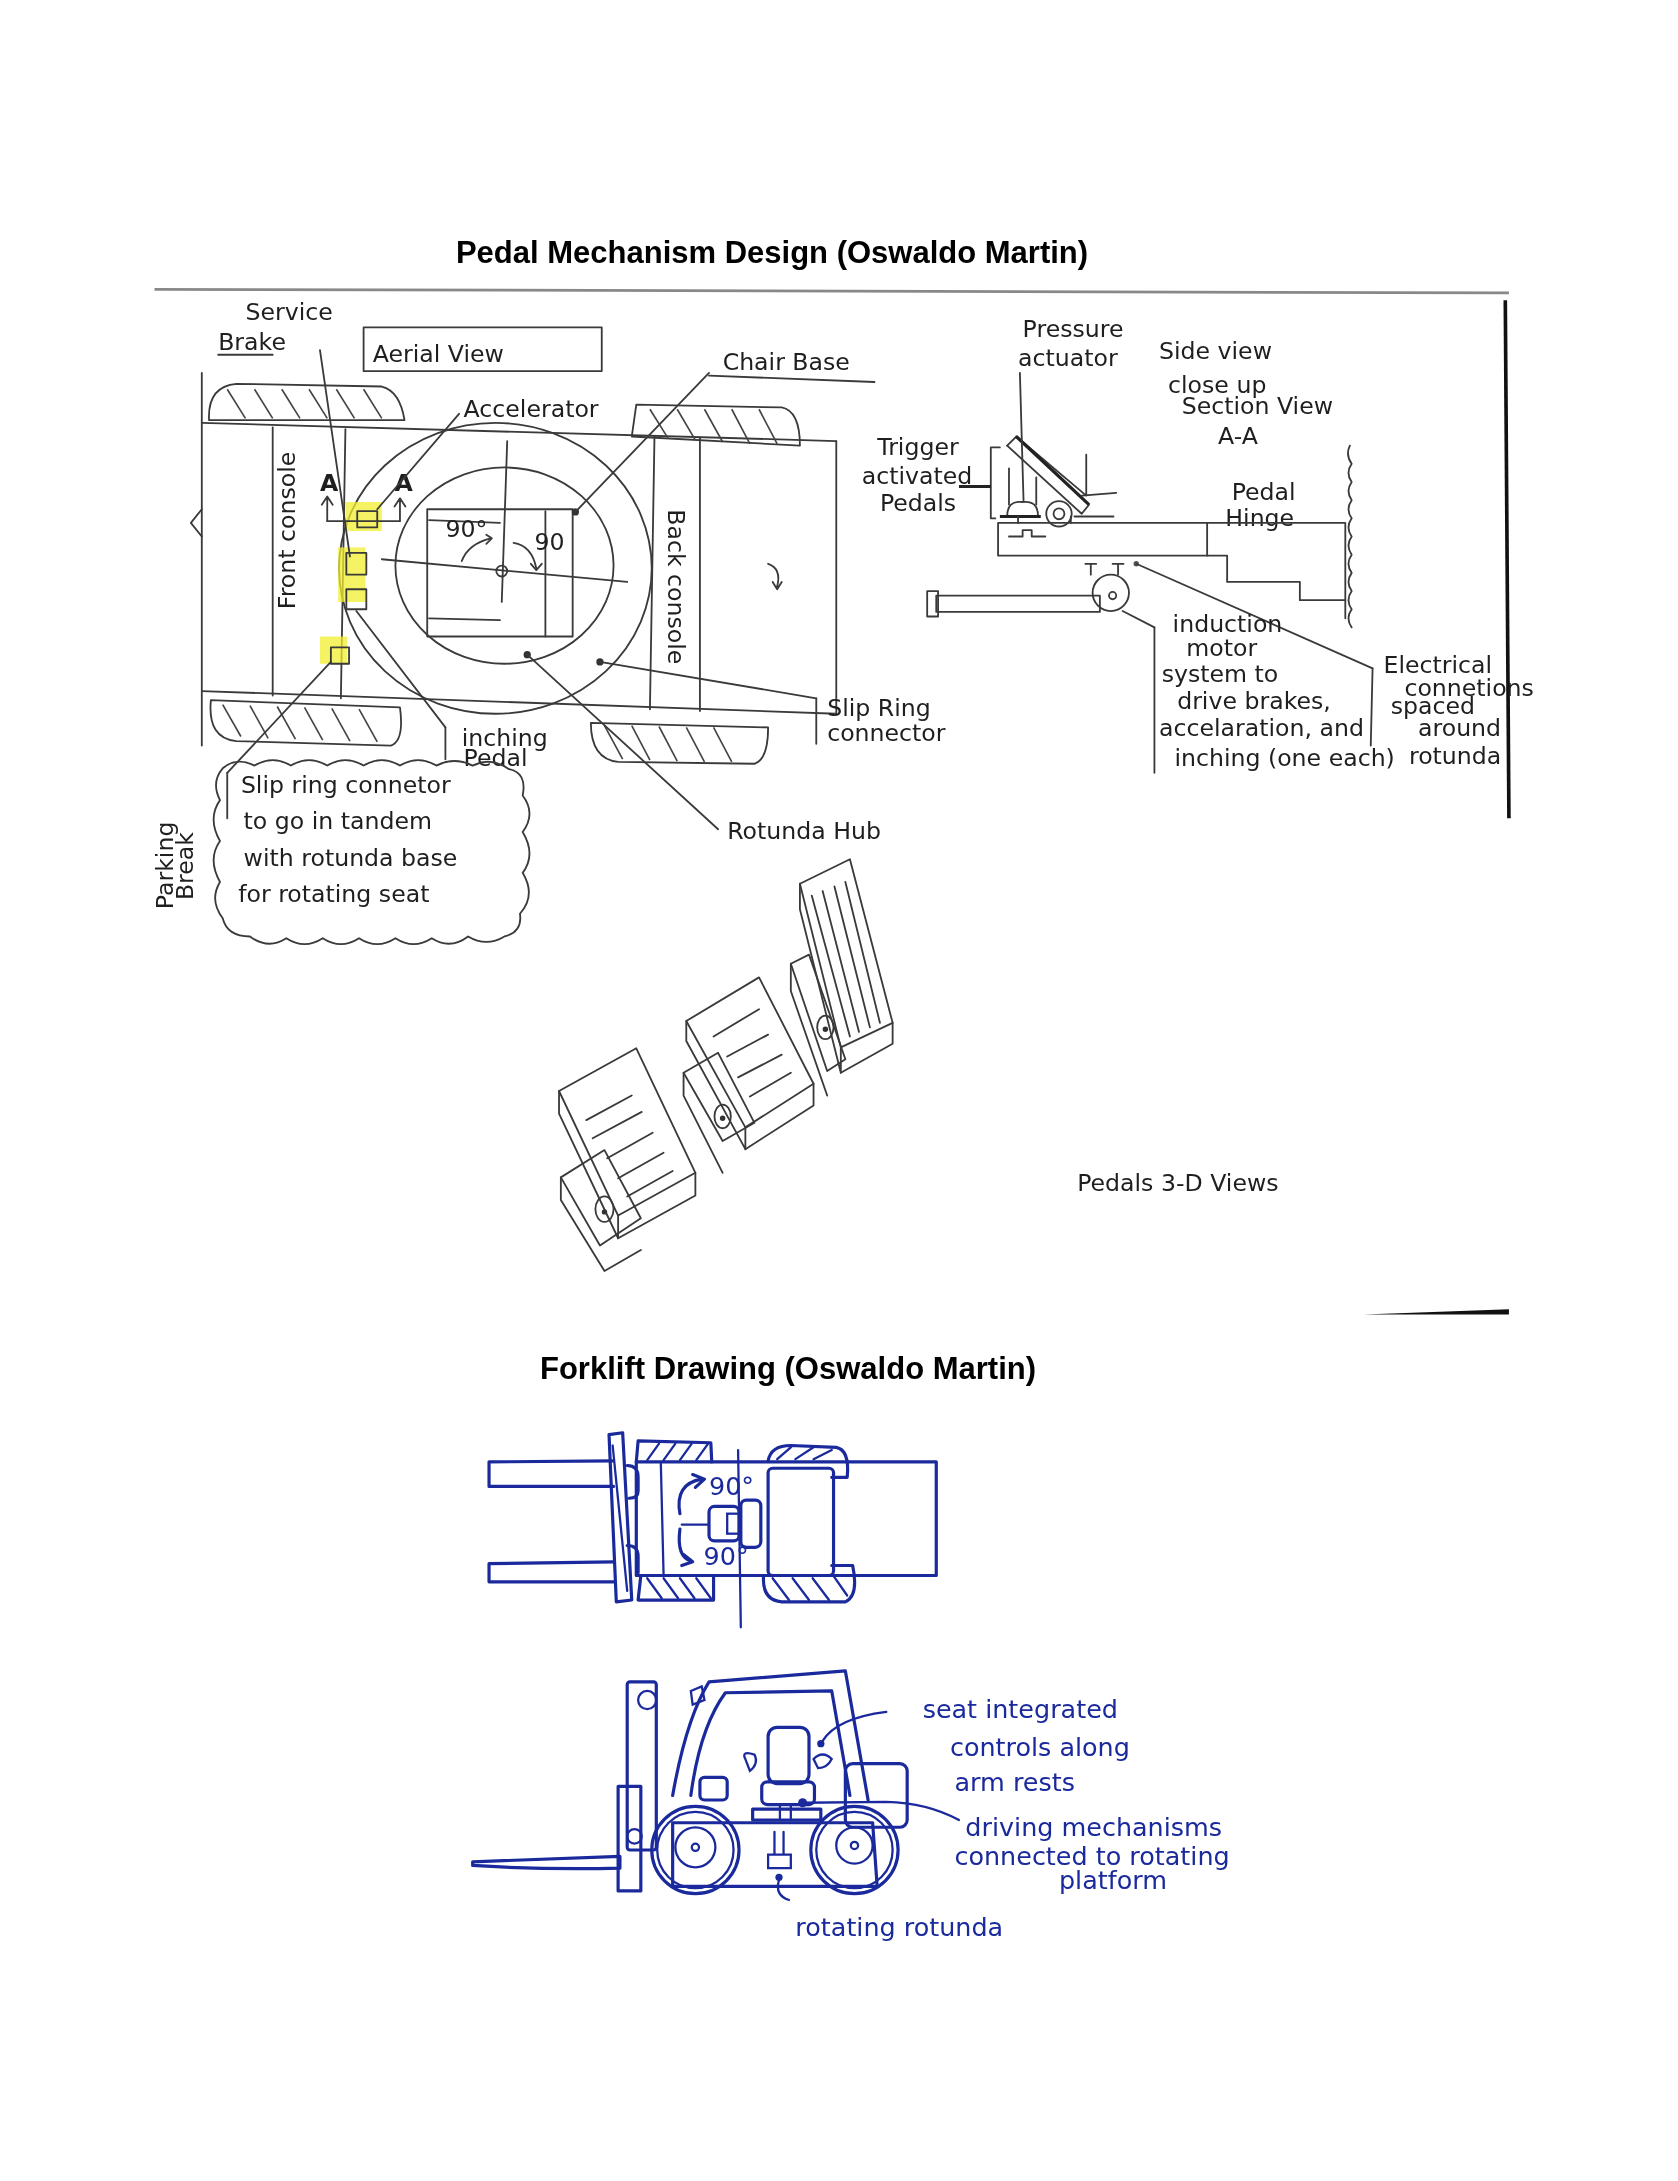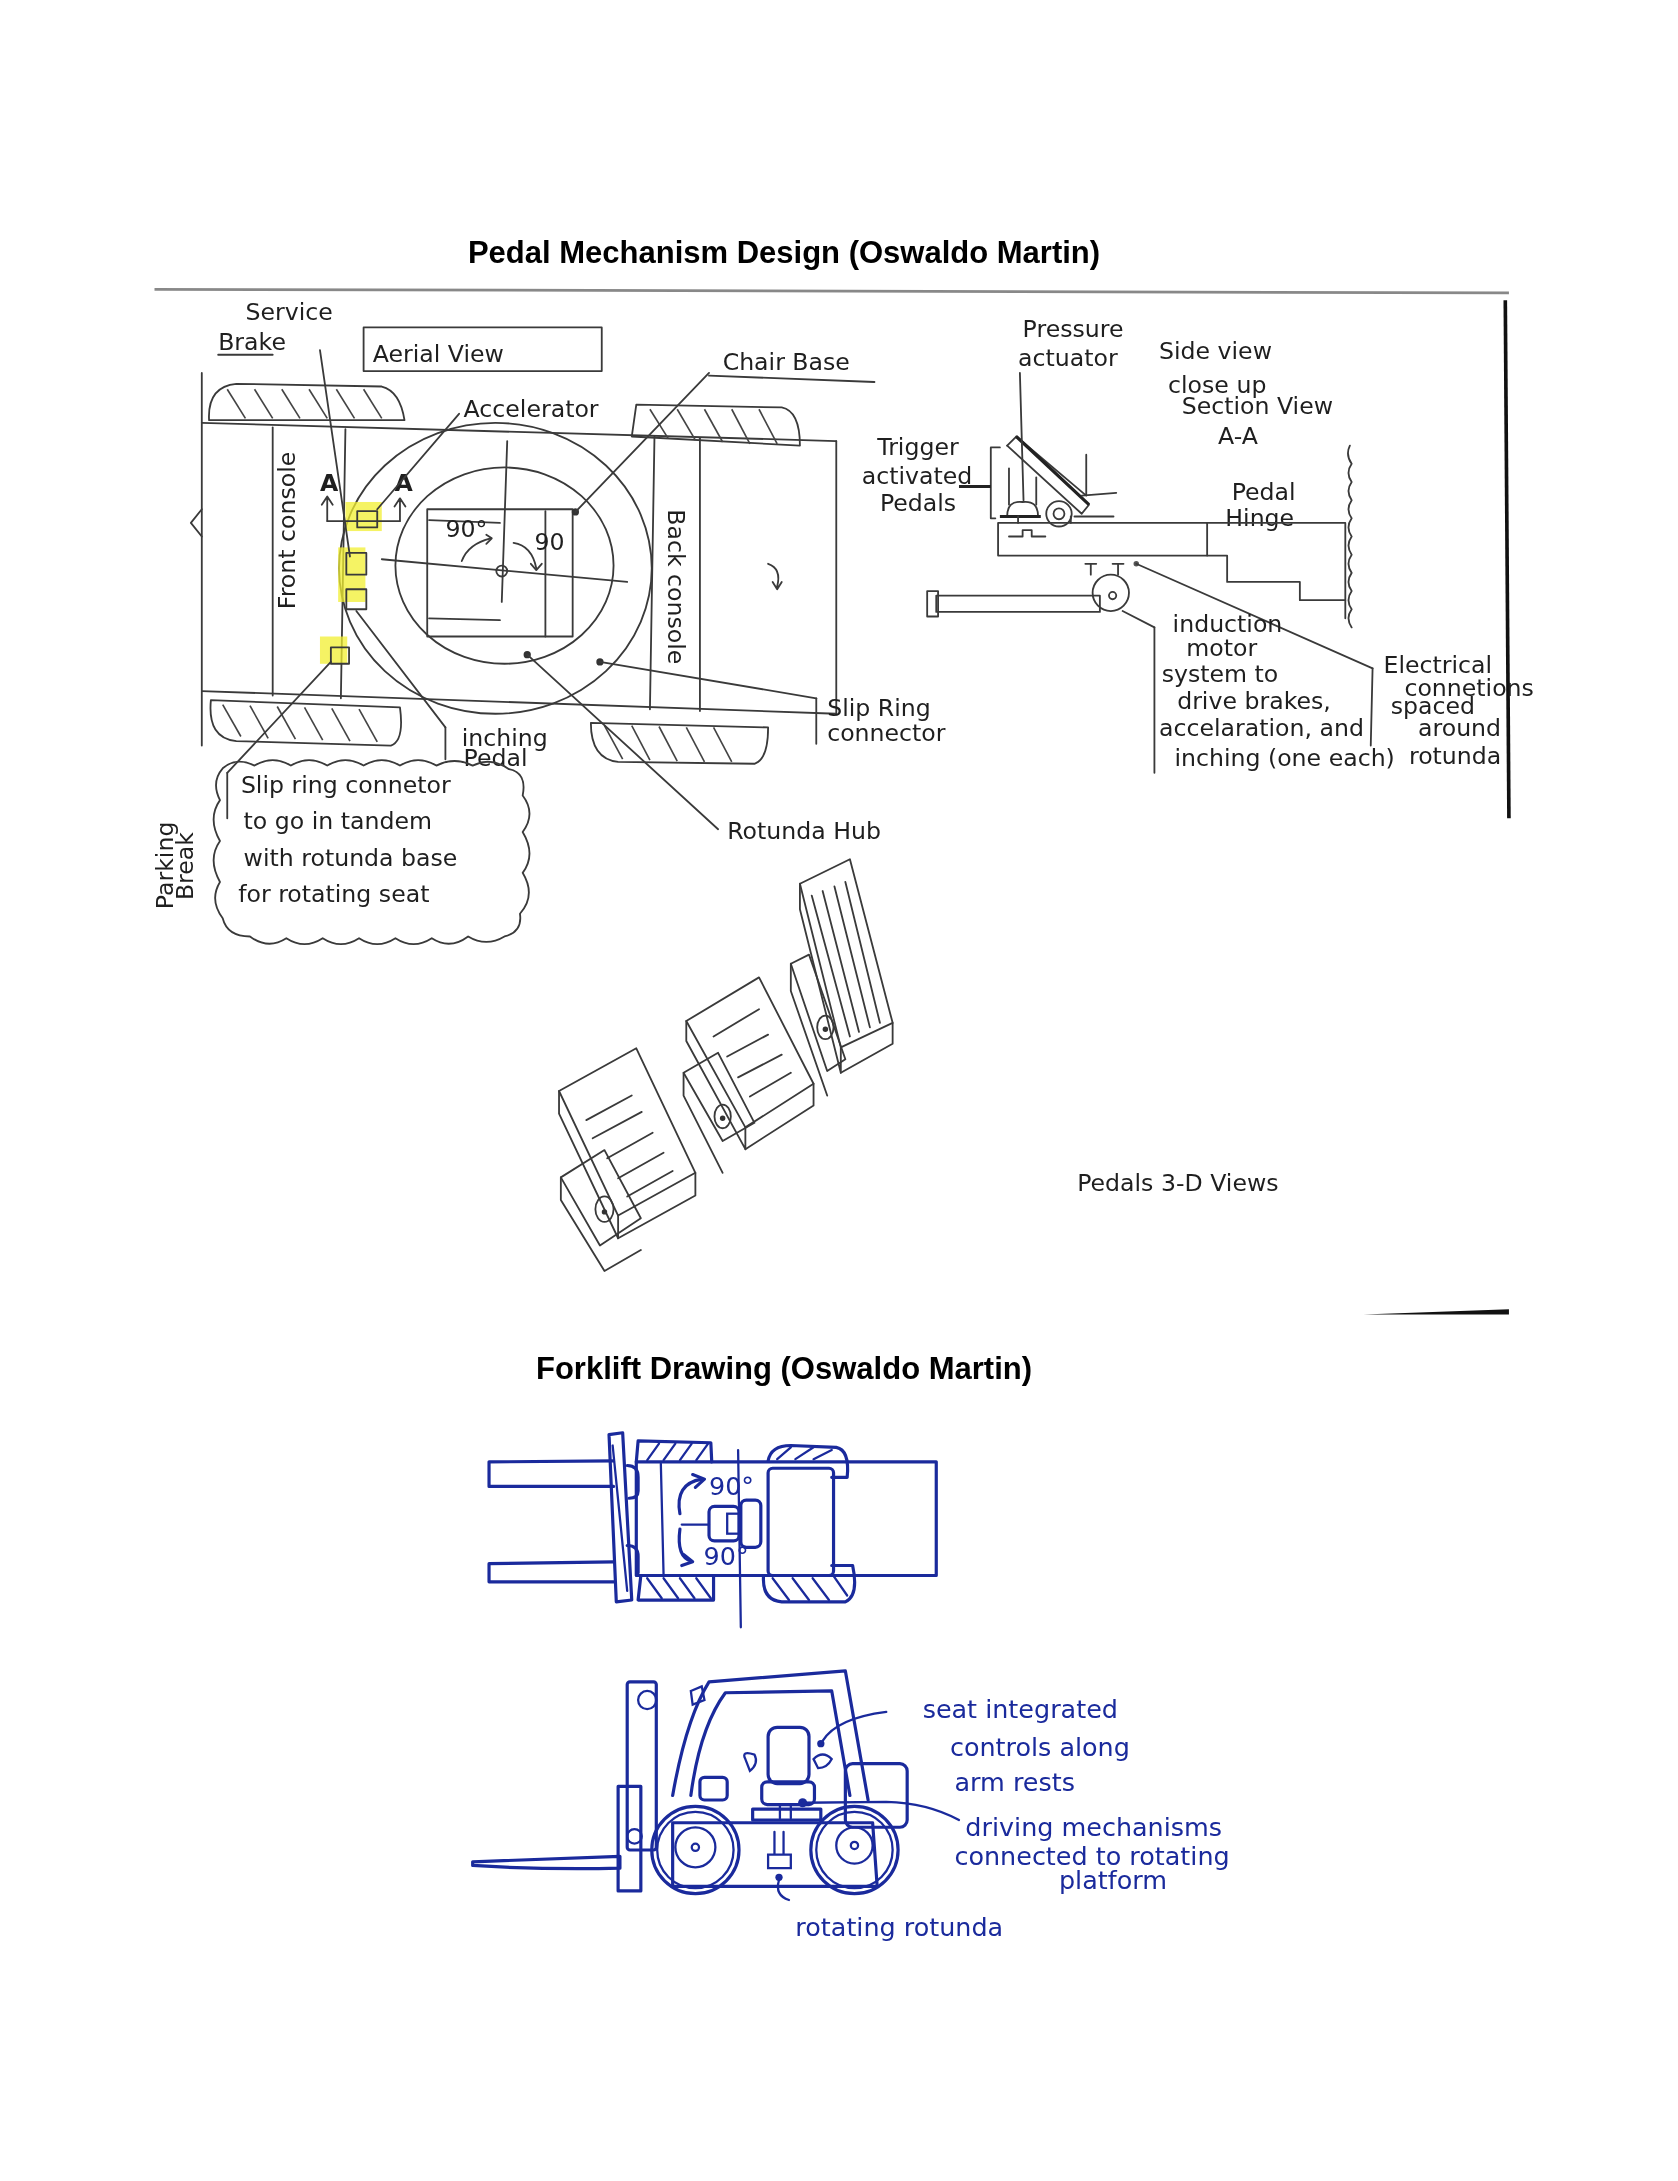--- a/index.html
+++ b/index.html
@@ -1,32 +1,32 @@
 <!DOCTYPE html>
 <html style="font-size:14.5px"><head>
 <meta charset="utf-8">
 <style>
   html, body { margin:0; padding:0; background:#ffffff; }
   body { width:1678px; height:2182px; position:relative; overflow:hidden; font-family:"Liberation Sans", sans-serif; }
-  .heading { position:absolute; left:12px; width:1544px; text-align:center; font-family:"Liberation Sans", sans-serif; font-weight:bold; font-size:31px; color:#000; }
+  .heading { position:absolute; left:0; width:1544px; text-align:center; font-family:"Liberation Sans", sans-serif; font-weight:bold; font-size:31px; color:#000; }
   svg { position:absolute; left:0; top:0; }
   .pencil { stroke:#3a3a3a; stroke-width:2; fill:none; stroke-linecap:round; stroke-linejoin:round; }
   .pencil-thick { stroke:#222; stroke-width:3.5; fill:none; }
   .hatch { stroke:#444; stroke-width:1.8; }
   .ink { stroke:#1a2a9c; stroke-width:3.5; fill:none; stroke-linecap:round; stroke-linejoin:round; }
   .ink-thin { stroke:#1a2a9c; stroke-width:2.5; fill:none; stroke-linecap:round; }
   .hw { font-family:"DejaVu Sans", sans-serif; fill:#1f1f1f; font-size:26px; }
   .hw-ink { font-family:"DejaVu Sans", sans-serif; fill:#1a2a9c; font-size:28px; }
   .hl { fill:#f2ef30; opacity:0.75; }
 </style>
 </head>
 <body>
 
 <div class="heading" style="top:235px;">Pedal Mechanism Design (Oswaldo Martin)</div>
-<div class="heading" style="top:1351px;">Forklift Drawing (Oswaldo Martin)</div>
+<div class="heading" style="top:1351px;margin-left:16px;">Forklift Drawing (Oswaldo Martin)</div>
 
 <svg width="1678" height="2182" viewBox="0 0 1846 2400">
 
   <line x1="170" y1="318" x2="1660" y2="322" stroke="#888" stroke-width="3"></line>
   <line x1="1656" y1="330" x2="1660" y2="900" stroke="#111" stroke-width="4"></line>
   <path d="M1500 1446 L1660 1440 L1660 1446 Z" fill="#111"></path>
 
   <g>
 
     <line class="pencil" x1="222" y1="465" x2="920" y2="485"></line>

